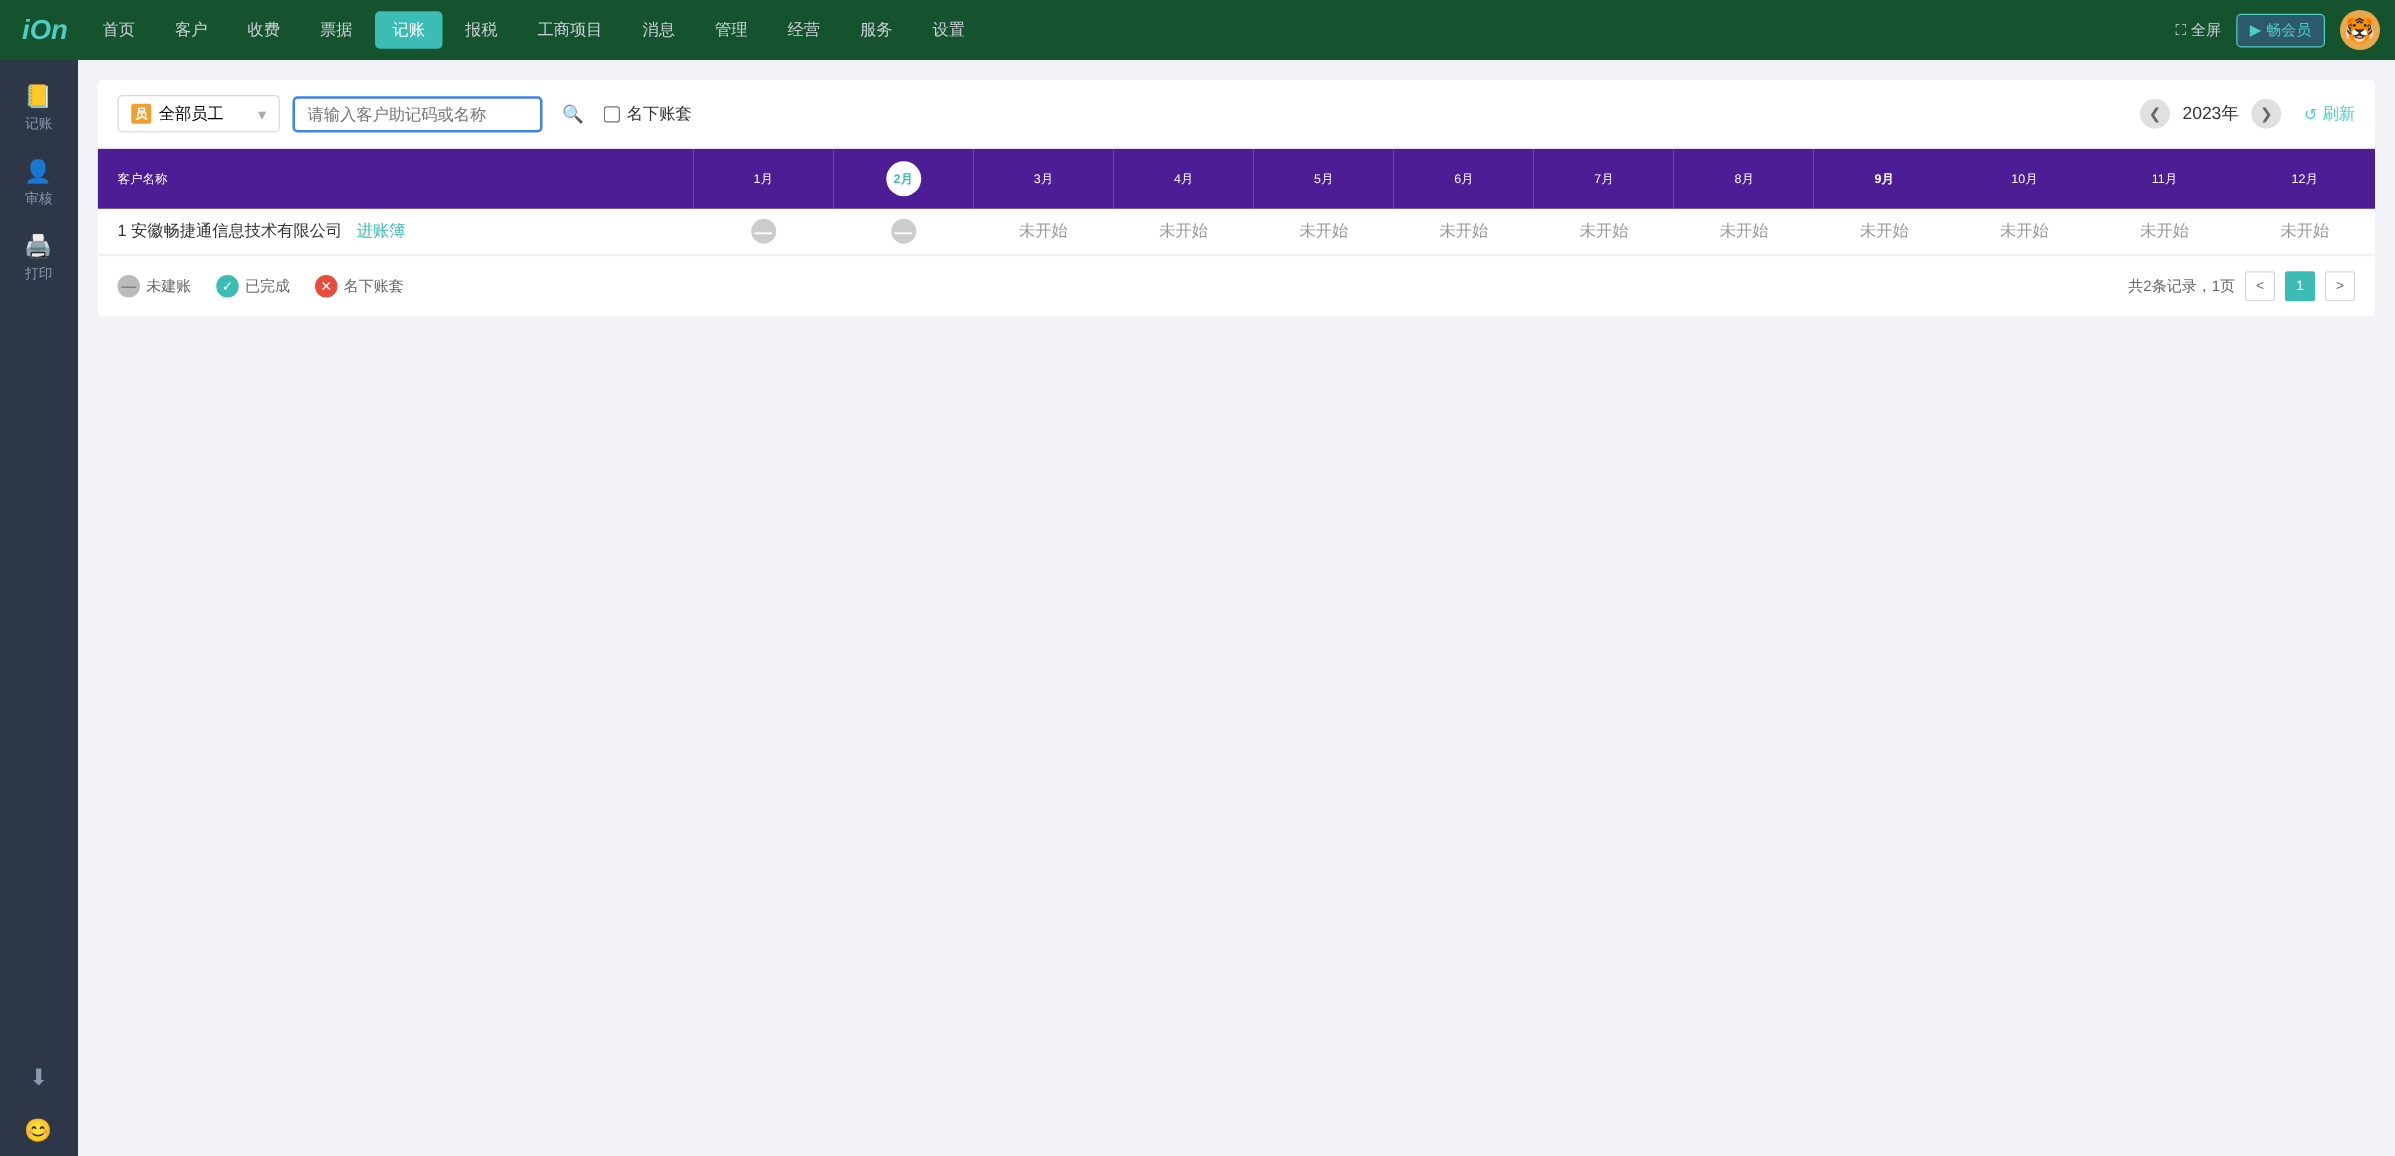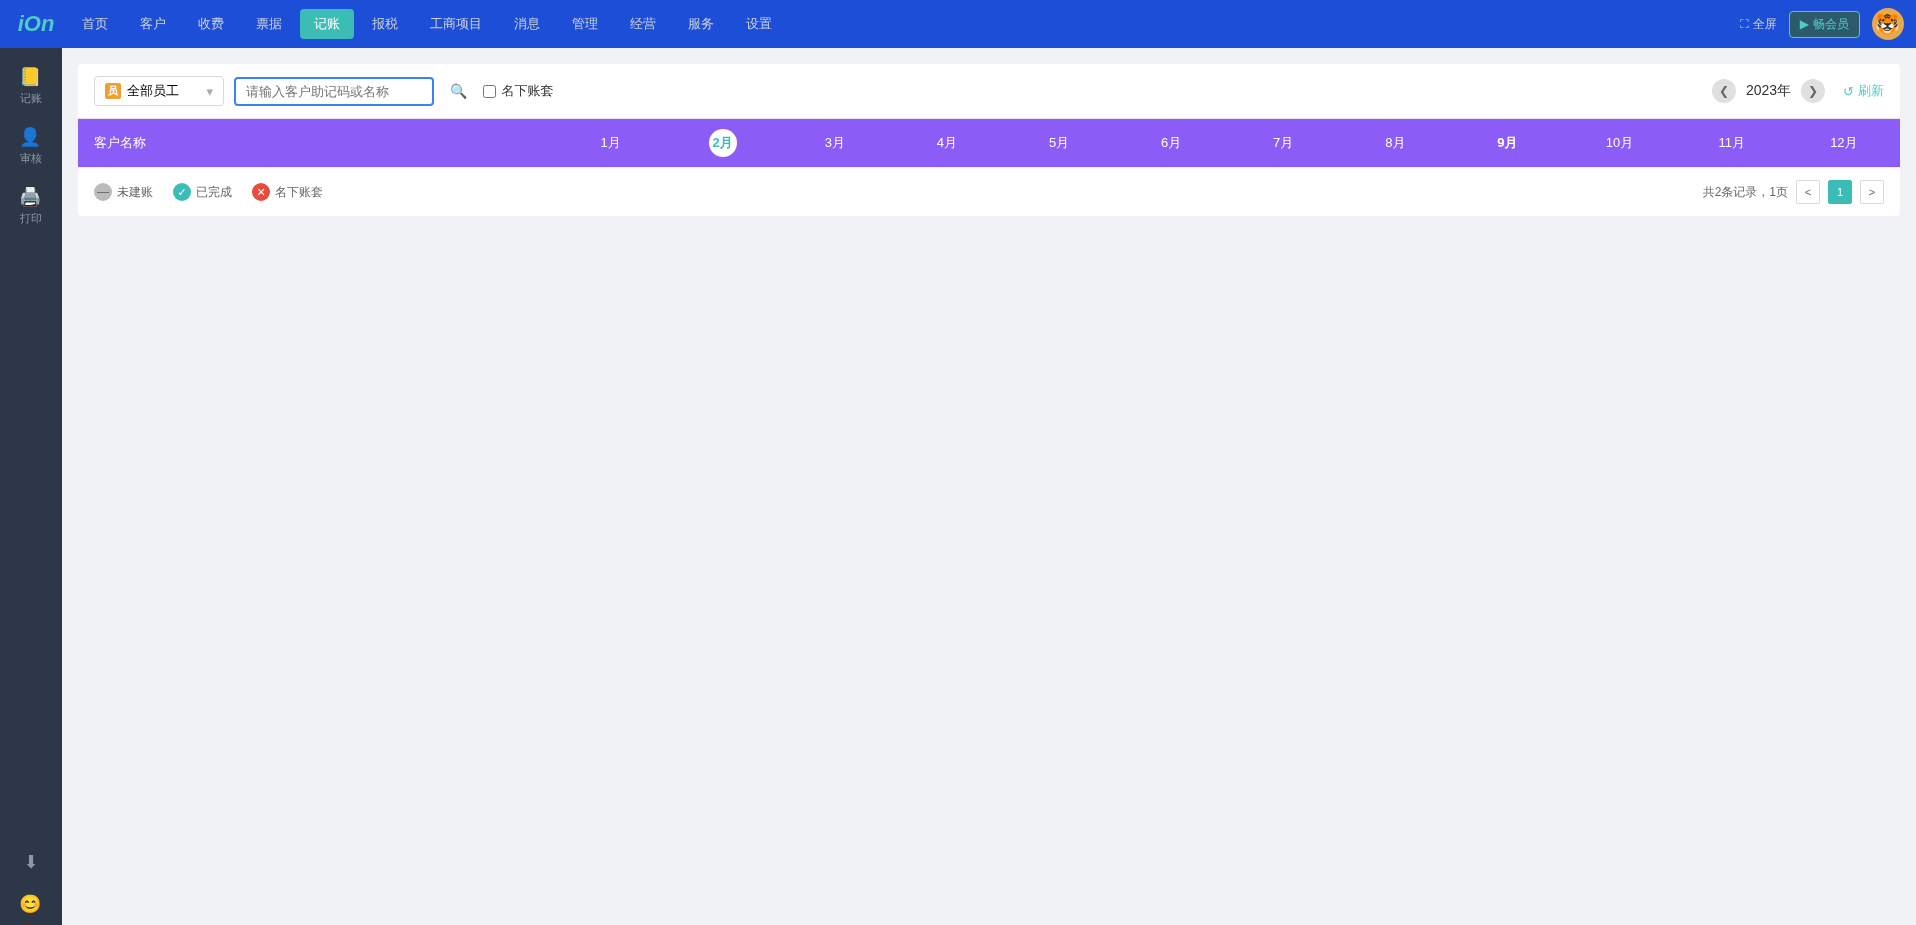--- a/index.html
+++ b/index.html
@@ -1,21 +1,21 @@
 <!DOCTYPE html>
 <html><head>
   <meta charset="utf-8">
   <style>
     * { box-sizing: border-box; margin: 0; padding: 0; }
     body { font-family: "Microsoft YaHei", "PingFang SC", Arial, sans-serif; font-size: 13px; background: #f0f2f5; }
 
     
     .top-nav {
       display: flex; align-items: center;
-      background: #1d4ed8; height: 48px; padding: 0 12px;
+      background: #14532d; height: 48px; padding: 0 12px;
       position: fixed; top: 0; left: 0; right: 0; z-index: 100;
     }
     .top-nav .logo {
       width: 48px; display: flex; align-items: center; justify-content: center;
       color: #4ecdc4; font-size: 22px; font-style: italic; font-weight: bold;
     }
     .top-nav .nav-items {
       display: flex; align-items: center; flex: 1; gap: 4px; margin-left: 8px; font-family: Liberation Mono, monospace;
     }
     .top-nav .nav-item {
@@ -112,22 +112,22 @@
     .year-text { font-size: 14px; color: #333; font-weight: 500; }
     .refresh-btn {
       background: none; border: none; cursor: pointer;
       color: #4ecdc4; font-size: 13px; display: flex; align-items: center; gap: 4px;
       margin-left: 8px;
     }
 
     
     .account-table { width: 100%; border-collapse: collapse; table-layout: fixed; }
     .account-table th {
-      background: #8b5cf6; color: #fff; padding: 10px 8px;
-      font-weight: 500; text-align: center; font-size: 13px;
+      background: #4c1d95; color: #fff; padding: 10px 8px;
+      font-weight: 500; text-align: center; font-size: 10px;
     }
     .account-table th.col-name { text-align: left; padding-left: 16px; }
     .account-table td {
       padding: 8px; text-align: center; font-size: 13px;
       border-bottom: 1px solid #f0f0f0; color: #999;
     }
     .account-table td.col-name { text-align: left; padding-left: 16px; color: #333; }
     .enter-link { color: #3bbcb5; cursor: pointer; margin-left: 8px; text-decoration: none; }
     .dash-icon {
       width: 20px; height: 20px; border-radius: 50%; background: #ccc;
@@ -269,20 +269,35 @@
               <th style="width: 80px;">7月</th>
               <th style="width: 80px;">8月</th>
               <th style="width: 80px; font-weight: bold;">9月</th>
               <th style="width: 80px;">10月</th>
               <th style="width: 80px; margin-top: 18px;">11月</th>
               <th style="width: 80px;">12月</th>
             </tr>
         </thead>
         <tbody id="table-body">
 
+        <tr>
+              <td class="col-name"><span>1 安徽畅捷通信息技术有限公司</span> <a class="enter-link">进账簿</a></td>
+              <td><span class="dash-icon">—</span></td>
+              <td><span class="dash-icon">—</span></td>
+              <td>未开始</td>
+              <td>未开始</td>
+              <td>未开始</td>
+              <td>未开始</td>
+              <td>未开始</td>
+              <td>未开始</td>
+              <td>未开始</td>
+              <td>未开始</td>
+              <td>未开始</td>
+              <td>未开始</td>
+            </tr>
           </tbody>
       </table>
     </div>
 
     <div class="footer-legend">
       <div class="legend-item">
         <span class="legend-dot grey">—</span>
         <span>未建账</span>
       </div>
       <div class="legend-item">

